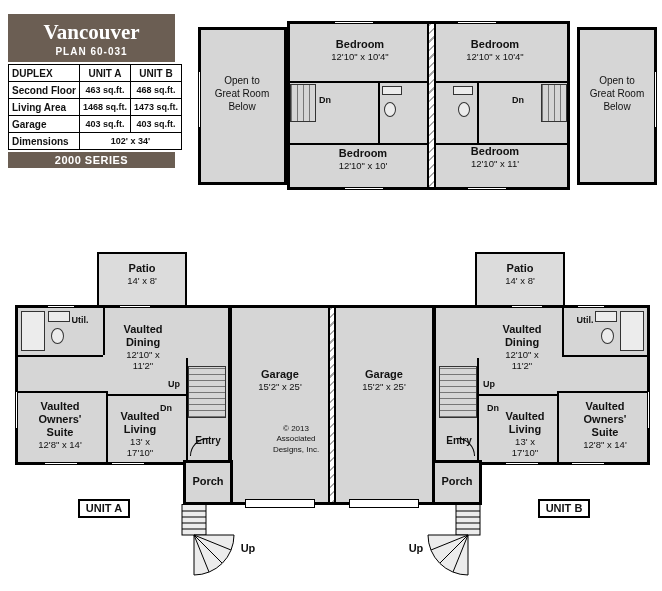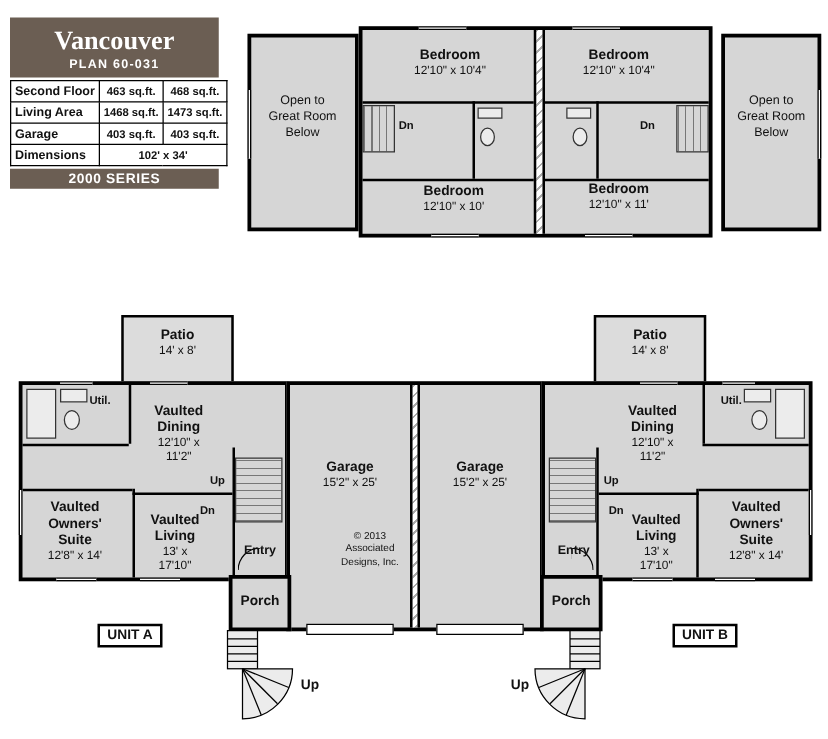--- a/index.html
+++ b/index.html
@@ -46,20 +46,25 @@
 
 <div id="canvas">
 
   <div class="info">
     <div class="info-head">
       <div class="info-title">Vancouver</div>
       <div class="info-plan">PLAN 60-031</div>
     </div>
     <table class="specs">
       <tbody>
+          <tr>
+        <td>DUPLEX</td>
+        <td class="c">UNIT A</td>
+        <td class="c">UNIT B</td>
+      </tr>
       <tr>
         <td>Second Floor</td>
         <td class="c v">463 sq.ft.</td>
         <td class="c v">468 sq.ft.</td>
       </tr>
       <tr>
         <td>Living Area</td>
         <td class="c v">1468 sq.ft.</td>
         <td class="c v">1473 sq.ft.</td>
       </tr>

